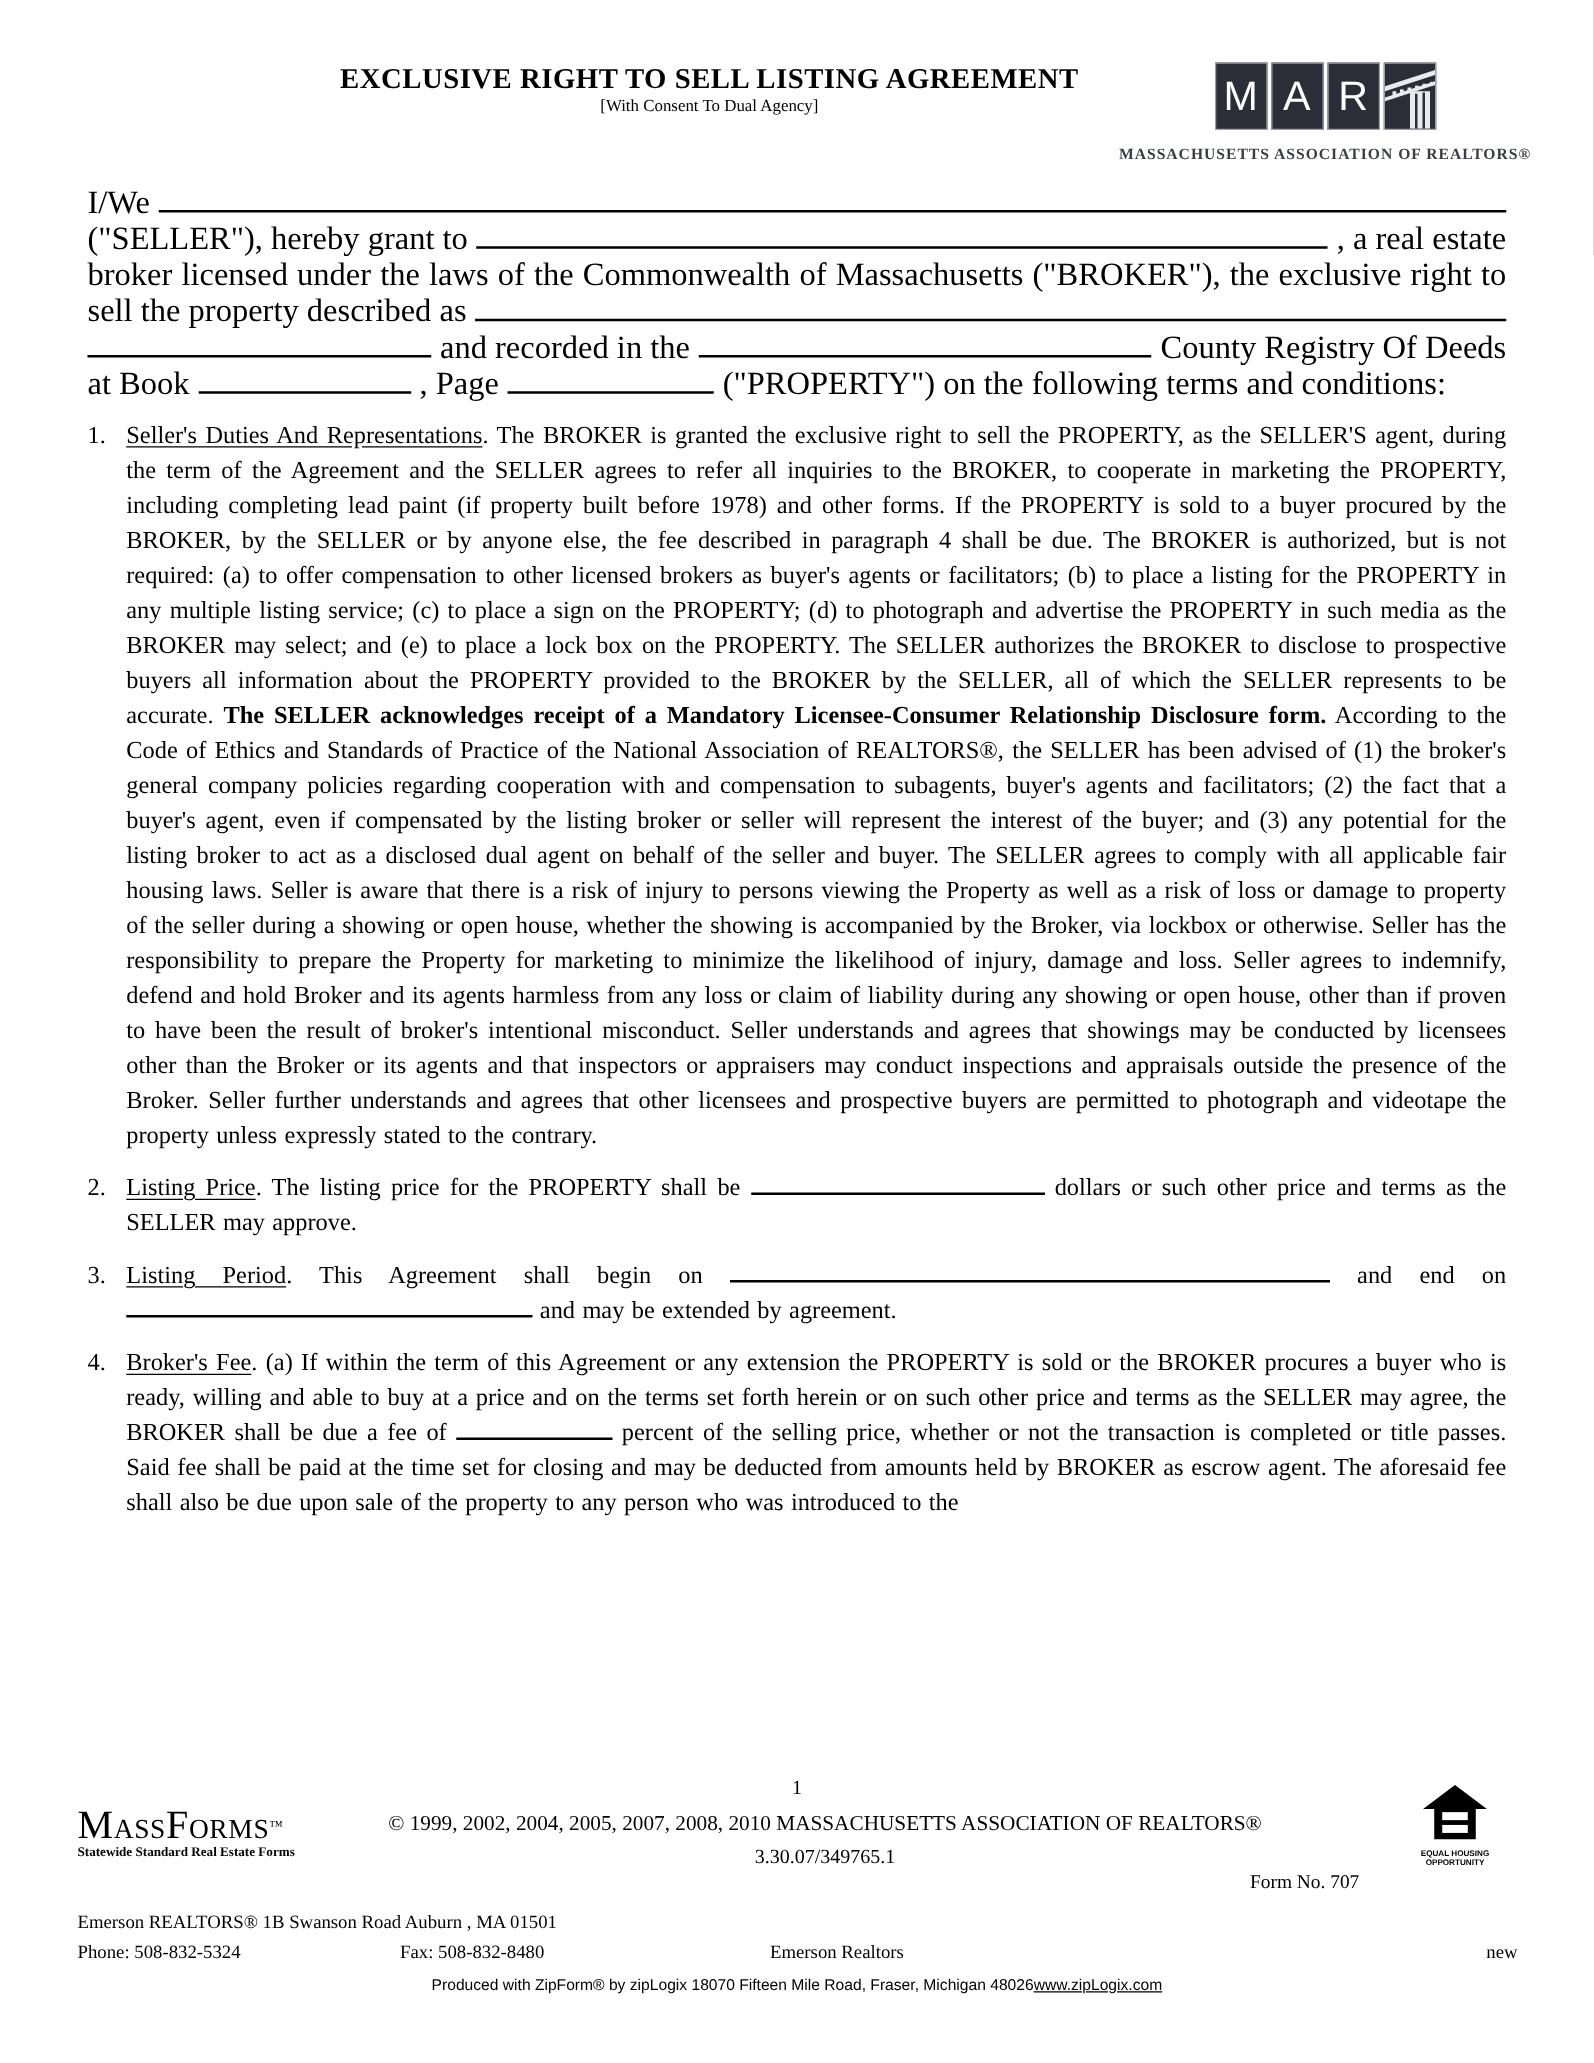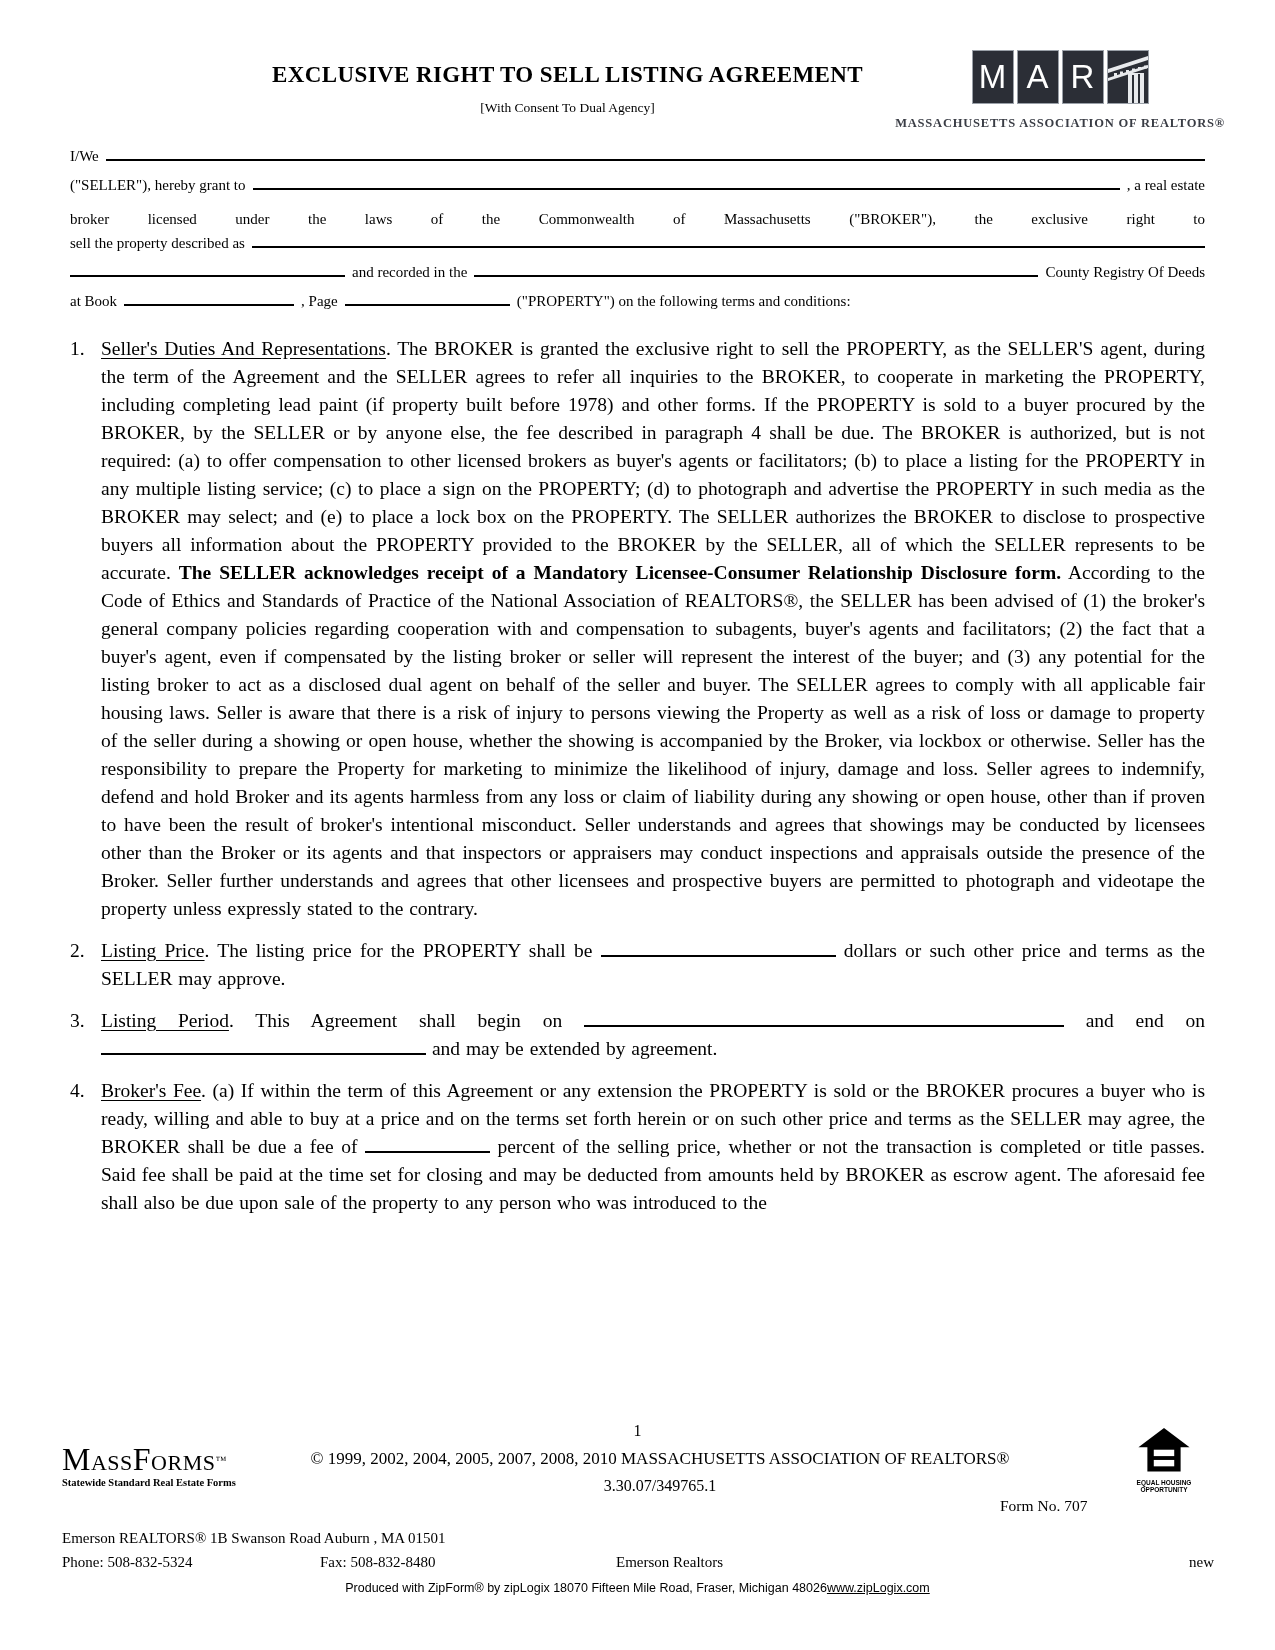--- a/index.html
+++ b/index.html
@@ -5,36 +5,36 @@
   html,body { margin:0; padding:0; background:#9a9a9a; }
   .page {
     position:relative; width:1275px; height:1650px; margin:0 auto;
     background:#ffffff; color:#000;
     font-family:"Liberation Serif", serif;
     overflow:hidden;
   }
   
   .doc-header { display:flex; padding:50px 70px 0 70px; align-items:flex-start; }
   .title-block { flex:1; text-align:center; padding-left:150px; }
-  .doc-title { margin:12px; font-size:23px; font-weight:bold; letter-spacing:0.4px; }
+  .doc-title { margin:0; font-size:23px; font-weight:bold; letter-spacing:0.4px; }
   .doc-subtitle { font-size:13.5px; margin-top:1px; }
   .logo-block { width:290px; display:flex; flex-direction:column; align-items:center; }
   .tiles { display:flex; gap:3px; }
   .tile {
     width:40px; height:52px; background:#2b2e36; border:1px solid #9aa0a8;
     color:#fff; display:flex; align-items:center; justify-content:center;
     font-family:"Liberation Sans", sans-serif; font-size:33px; font-weight:400;
   }
   .tile.icon-tile { padding:0; }
   .logo-caption {
     margin-top:12px; font-size:12.5px; font-weight:bold;
     letter-spacing:0.8px; white-space:nowrap; color:#3a3d45;
   }
   
-  .intro { margin:16px 70px 0 70px; font-size:15px; }
+  .intro { margin:16px 70px 0 70px; font-size:26px; }
   .iline { display:flex; align-items:baseline; column-gap:7px; height:29px; }
   .iline .txt { white-space:nowrap; }
   .jline { height:29px; line-height:29px; text-align:justify; text-align-last:justify; }
   .blank { display:inline-block; height:12px; border-bottom:2.5px solid #000; }
   .blank.fill { flex:1; }
   .w275{width:275px} .w170{width:170px} .w165{width:165px}
   .iblank { display:inline-block; height:12px; border-bottom:2.5px solid #000; }
   .w235{width:235px} .w480{width:480px} .w325{width:325px} .w125{width:125px}
   
   .sections { margin:14px 70px 0 70px; }

